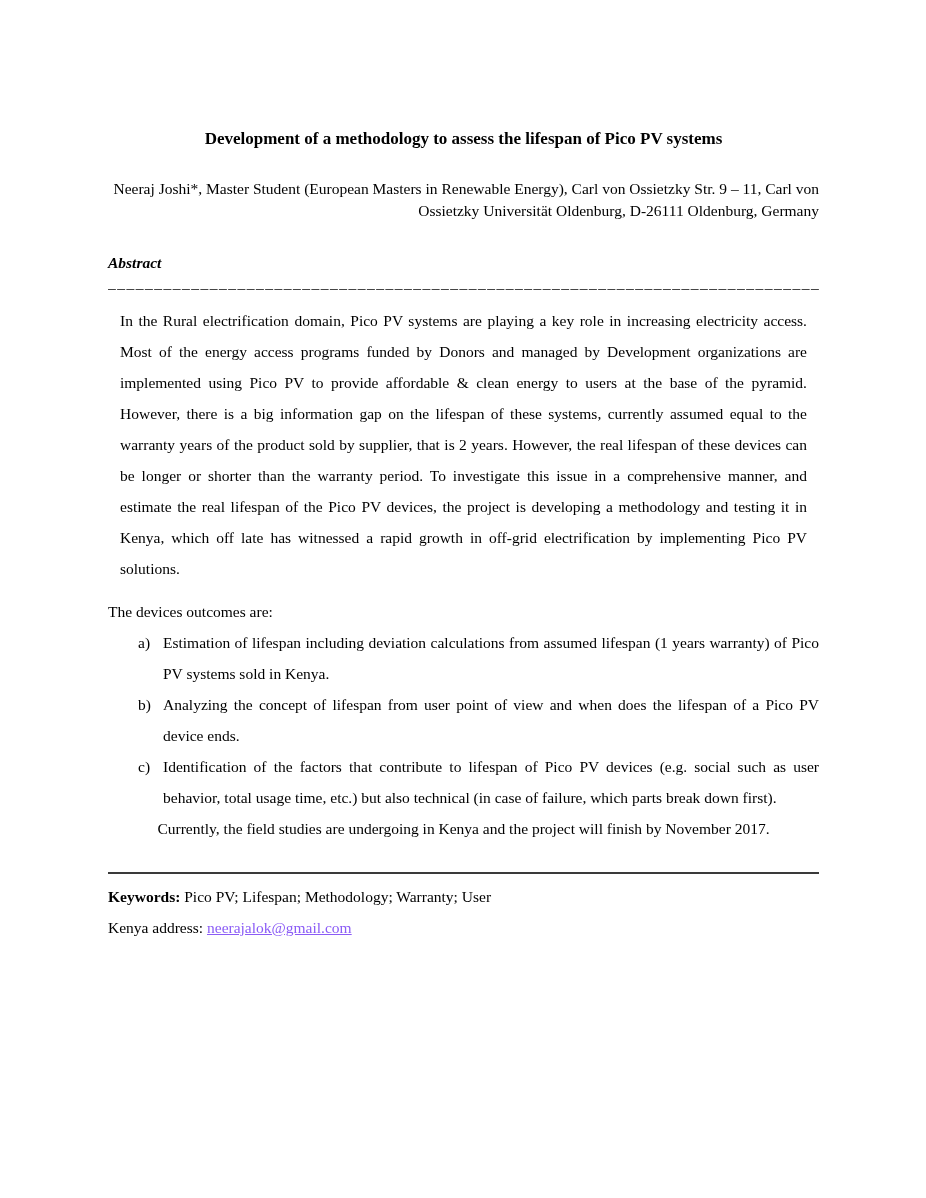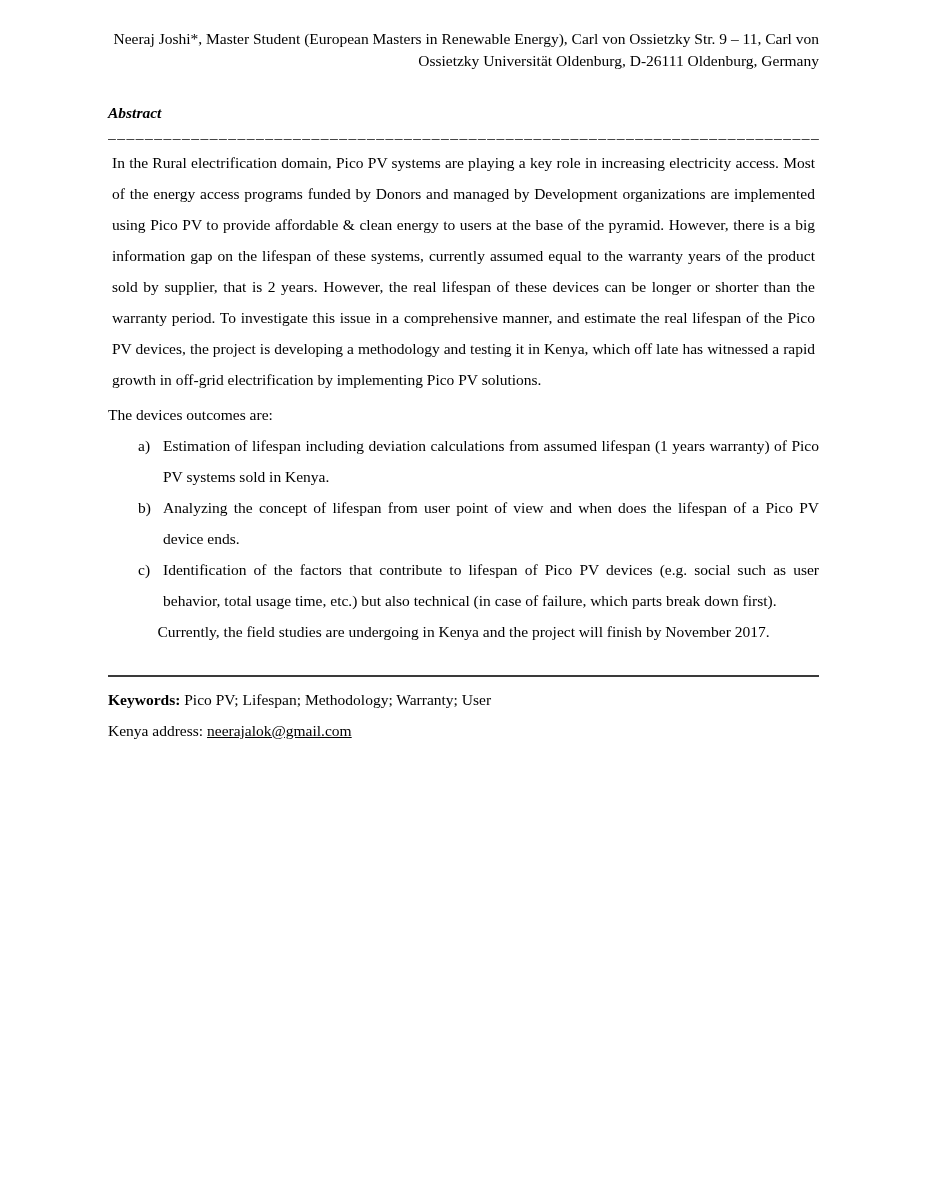--- a/index.html
+++ b/index.html
@@ -51,21 +51,21 @@
     overflow: hidden;
     width: 100%;
   }
   .body-block {
     margin-top: 4px;
     font-size: 15.5px;
     line-height: 31px;
   }
   .para {
     text-align: justify;
-    margin: 4px;
+    margin: 12px;
   }
   .outcomes-intro {
     text-align: left;
     margin: 0;
   }
   .outcome {
     display: flex;
     margin: 0;
   }
   .outcome-marker {
@@ -104,20 +104,21 @@
     text-decoration: underline;
     cursor: pointer;
   }
 </style>
 </head>
 <body>
 
 <div class="page">
   <div class="content">
 
+    <div class="title">Development of a methodology to assess the lifespan of Pico PV systems</div>
 
     <div class="authors">Neeraj Joshi*, Master Student (European Masters in Renewable Energy), Carl von Ossietzky Str. 9 – 11, Carl von Ossietzky Universität Oldenburg, D-26111 Oldenburg, Germany</div>
 
     <div class="abstract-heading">Abstract</div>
 
     <div class="divider">____________________________________________________________________________________________________</div>
 
     <div class="body-block">
 
       <p class="para">In the Rural electrification domain, Pico PV systems are playing a key role in increasing electricity access. Most of the energy access programs funded by Donors and managed by Development organizations are implemented using Pico PV to provide affordable &amp; clean energy to users at the base of the pyramid. However, there is a big information gap on the lifespan of these systems, currently assumed equal to the warranty years of the product sold by supplier, that is 2 years. However, the real lifespan of these devices can be longer or shorter than the warranty period. To investigate this issue in a comprehensive manner, and estimate the real lifespan of the Pico PV devices, the project is developing a methodology and testing it in Kenya, which off late has witnessed a rapid growth in off-grid electrification by implementing Pico PV solutions.</p>
@@ -144,18 +145,18 @@
     </div>
 
     <hr class="footer-divider">
 
     <div class="keywords-line">
       <span class="keywords-label">Keywords:</span><span> Pico PV; Lifespan; Methodology; Warranty; User</span>
     </div>
 
     <div class="contact-block">
       <div>
-        <span>Kenya address: </span><a class="email-link" href="#" style="color: #000000;">neerajalok@gmail.com</a>
+        <span>Kenya address: </span><a class="email-link" href="#" style="color: #8b5cf6;">neerajalok@gmail.com</a>
       </div>
     </div>
 
   </div>
 </div>
 
 </body></html>

